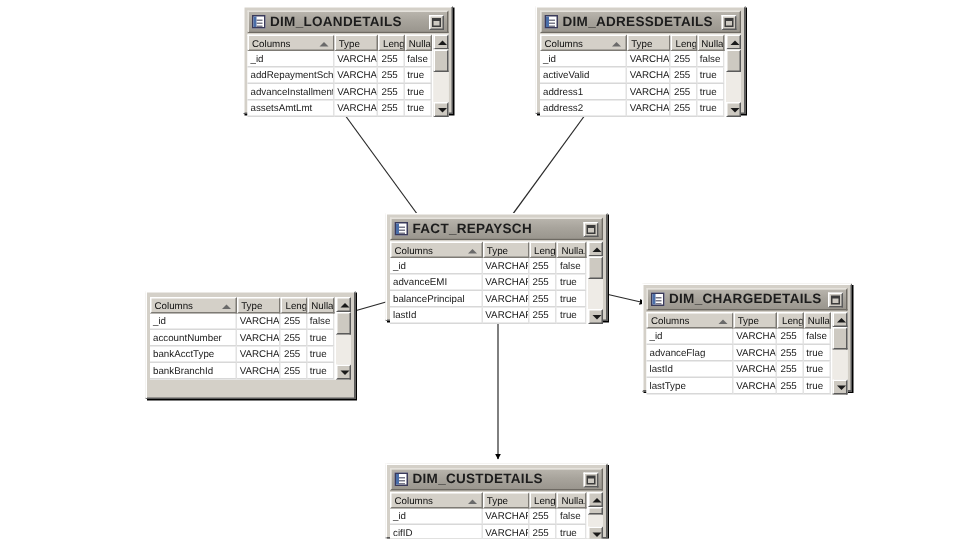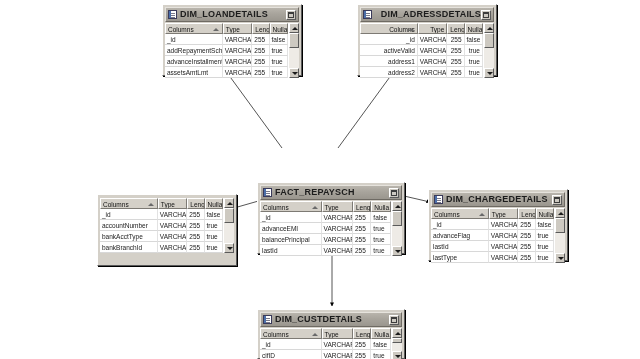--- a/index.html
+++ b/index.html
@@ -194,21 +194,21 @@
         </div>
         <div class="sbar">
           <div class="sarrow up"></div>
           <div class="strack">
             <div class="sthumb"></div>
           </div>
           <div class="sarrow dn"></div>
         </div>
       </div>
     </div>
-    <div class="tbl" style="left: 357px; top: 4px; width: 140px; height: 72px; text-align: right;">
+    <div class="tbl" style="left: 357px; top: 4px; width: 140px; height: 72px;">
       <div class="tbar">
         <span class="ticon"></span>
         <span class="ttitle">DIM_ADRESSDETAILS</span>
         <span class="tbtn"></span>
       </div>
       <div class="grid">
         <div class="gridcols">
           <div class="hrow">
             <div class="hcell c0 sorted">Columns</div>
             <div class="hcell c1">Type</div>
@@ -242,21 +242,21 @@
         </div>
         <div class="sbar">
           <div class="sarrow up"></div>
           <div class="strack">
             <div class="sthumb"></div>
           </div>
           <div class="sarrow dn"></div>
         </div>
       </div>
     </div>
-    <div class="tbl" style="left: 257px; top: 142px; width: 148px; height: 72px; margin-top: 40px;">
+    <div class="tbl" style="left: 257px; top: 142px; width: 148px; height: 72px;">
       <div class="tbar">
         <span class="ticon"></span>
         <span class="ttitle">FACT_REPAYSCH</span>
         <span class="tbtn"></span>
       </div>
       <div class="grid">
         <div class="gridcols">
           <div class="hrow">
             <div class="hcell c0 sorted">Columns</div>
             <div class="hcell c1">Type</div>

